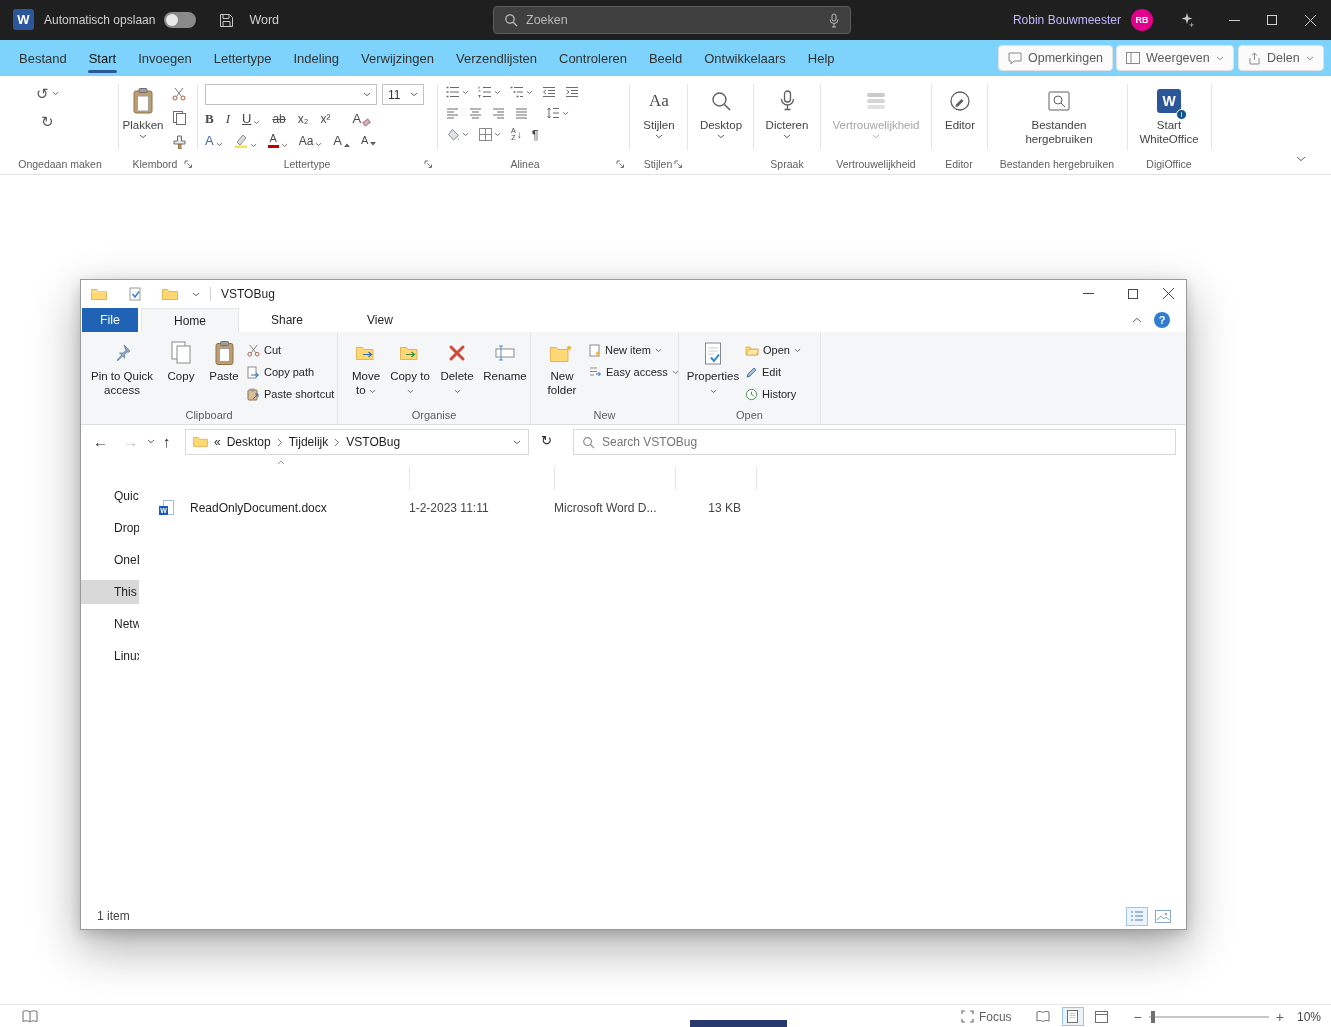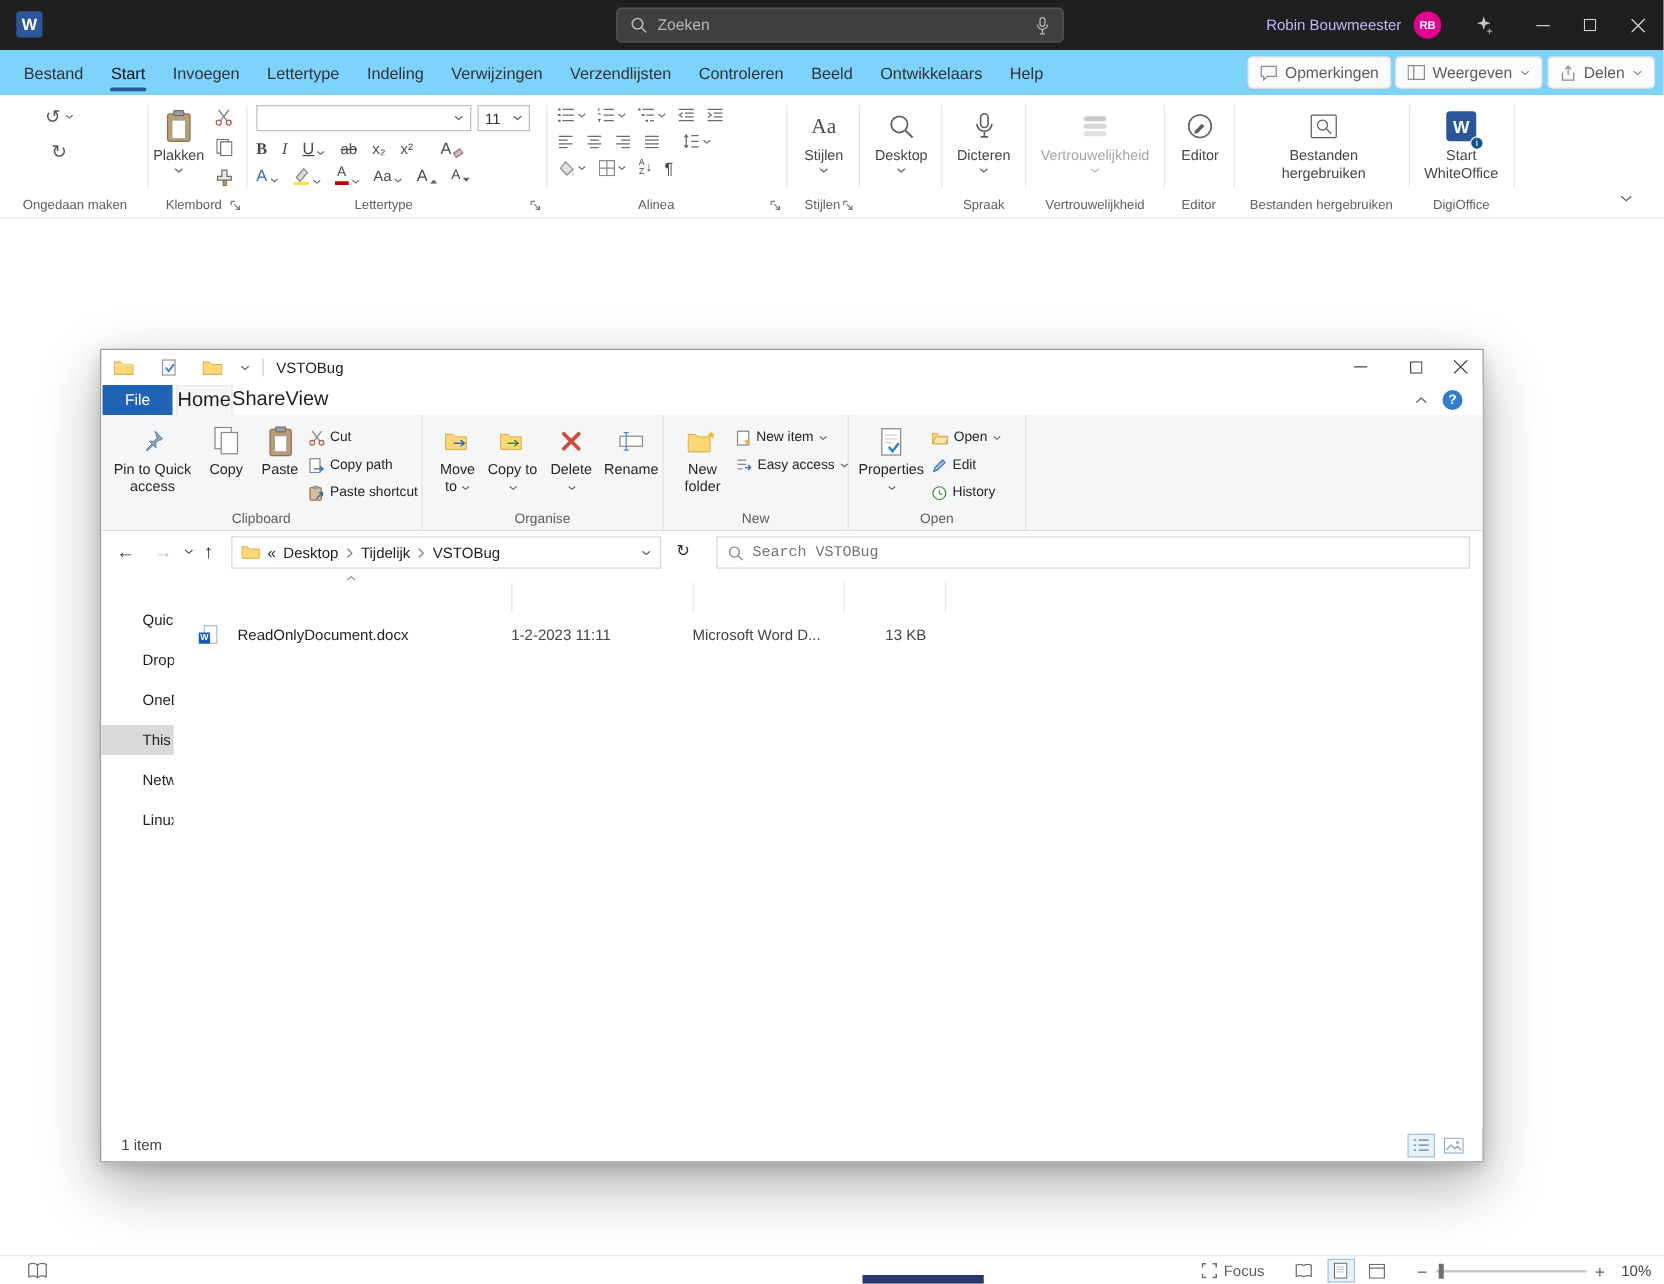--- a/index.html
+++ b/index.html
@@ -36,21 +36,21 @@
   .biglbl.dis{color:#a6a6a6}
   .gi{color:#5a5a5a}
   .fmt{display:flex;align-items:flex-end;gap:2px;color:#4a4a4a;font-size:13px;line-height:1}
   .combo{height:21px;border:1px solid #c2c2c2;background:#fff;display:flex;align-items:center;justify-content:space-between;padding:0 5px;font-size:12px;color:#333}
   
   #wstatus{left:0;top:1004px;width:1331px;height:23px;background:#fff;border-top:1px solid #e8e8e8;font-size:12px;color:#5f5f5f}
   .ztrack{width:120px;height:2px;background:#c6c6c6;position:relative}
   .zthumb{position:absolute;left:2px;top:-5px;width:4px;height:12px;background:#6e6e6e}
   
   #xwin{left:80px;top:279px;width:1107px;height:651px;background:#fff;border:1px solid #9a9a9a;box-shadow:0 18px 45px rgba(0,0,0,.32),0 4px 12px rgba(0,0,0,.16)}
-  .xtab{height:24px;padding:0 0;font-size:16px;color:#1f1f1f;display:flex;align-items:center}
+  .xtab{height:24px;padding:0 32px;font-size:12px;color:#1f1f1f;display:flex;align-items:center}
   .xtab.active{background:#f5f6f7;border:1px solid #e4e5e6;border-bottom:none}
   #xribbon{left:0;top:52px;width:1105px;height:93px;background:#f5f6f7;border-bottom:1px solid #dcdddf}
   .xgrp{position:absolute;top:0;height:92px;border-right:1px solid #e3e4e6}
   .xglabel{position:absolute;left:0;right:0;bottom:3px;text-align:center;font-size:11px;color:#5d5d5d}
   .xbig{position:absolute;top:5px;display:flex;flex-direction:column;align-items:center}
   .xbigicon{height:32px;display:flex;align-items:center;justify-content:center}
   .xlbl{font-size:11.5px;color:#252525;text-align:center;line-height:1.25}
   .xsm{position:absolute;display:flex;align-items:center;gap:4px;font-size:11px;color:#252525;height:20px;white-space:nowrap}
   .navg{position:absolute;top:8px;font-size:15px;color:#2b2b2b}
   .crumb{font-size:12px;color:#1f1f1f;white-space:nowrap}
@@ -60,20 +60,33 @@
   .viewbtn{width:22px;height:19px;display:flex;align-items:center;justify-content:center}
   .viewbtn.sel{background:#e8f3fb;border:1px solid #9ec6e8}
 </style>
 </head>
 <body>
 
 <div class="ab" id="wtitle">
   <div class="ab" style="left:13px;top:9px">
     <div style="width:21px;height:21px;background:#2b579a;border-radius:3px;color:#fff;font-weight:bold;font-size:13px;display:flex;align-items:center;justify-content:center">W</div>
   </div>
+  <div class="ab fx" style="left:44px;top:0;height:40px;gap:9px">
+    <span style="font-size:12px;color:#d0d0d0">Automatisch opslaan</span>
+    <span class="tglpill">
+        <i class="tglknob"></i>
+      </span>
+    <span style="margin-left:14px">
+      <svg width="15" height="15" viewBox="0 0 15 15">
+          <path d="M1.5 1.5h9l3 3v9h-12z" fill="none" stroke="#c6c6c6"></path>
+          <path d="M4 1.5v4h6v-4M4 13.5v-5h7v5" fill="none" stroke="#c6c6c6"></path>
+        </svg>
+    </span>
+    <span style="font-size:12.5px;color:#cfcfcf;margin-left:6px">Word</span>
+  </div>
   <div class="ab fx" id="wsearch">
     <svg width="14" height="14" viewBox="0 0 14 14">
         <circle cx="6" cy="6" r="4.2" fill="none" stroke="#b9b9b9" stroke-width="1.3"></circle>
         <path d="M9.2 9.2L13 13" stroke="#b9b9b9" stroke-width="1.3"></path>
       </svg>
     <input placeholder="Zoeken" style="">
     <svg width="12" height="15" viewBox="0 0 12 15">
         <rect x="4" y="1" width="4" height="7" rx="2" fill="none" stroke="#b9b9b9"></rect>
         <path d="M2 6.5a4 4 0 0 0 8 0M6 10.5V14M4 14h4" fill="none" stroke="#b9b9b9"></path>
       </svg>
@@ -842,21 +855,21 @@
       <svg width="8" height="5" viewBox="0 0 8 5">
           <path d="M1 1l3 2.6L7 1" fill="none" stroke="#5f5f5f"></path>
         </svg>
     </div>
     <span class="navg" style="left:460px;font-size:13px">↻</span>
     <div class="ab fx" style="left:492px;top:4px;width:603px;height:26px;border:1px solid #d9d9d9;padding:0 8px;gap:7px">
       <svg width="13" height="13" viewBox="0 0 14 14">
           <circle cx="6" cy="6" r="4.2" fill="none" stroke="#8a8a8a" stroke-width="1.2"></circle>
           <path d="M9.2 9.2L13 13" stroke="#8a8a8a" stroke-width="1.2"></path>
         </svg>
-      <input style="flex: 1 1 0%; border: none; outline: none; font-size: 12px; color: #4d7c0f; font-family: Liberation Mono, monospace;" placeholder="Search VSTOBug">
+      <input style="flex: 1 1 0%; border: none; outline: none; font-size: 12px; color: #4d7c0f;" placeholder="Search VSTOBug">
     </div>
   </div>
 
   <div class="ab" style="left:0;top:179px;width:100%;height:443px;background:#fff">
 
     <div class="ab" style="left:0;top:0;width:58px;height:100%;overflow:hidden">
       <div class="sbitem" style="top:25px">
         <svg width="15" height="15" viewBox="0 0 15 15">
             <path d="M7.5 1l2 4.3 4.6.5-3.4 3.1 1 4.6-4.2-2.4-4.2 2.4 1-4.6L.9 5.8l4.6-.5z" fill="none" stroke="#3a84c8" stroke-width="1.1"></path>
           </svg>

